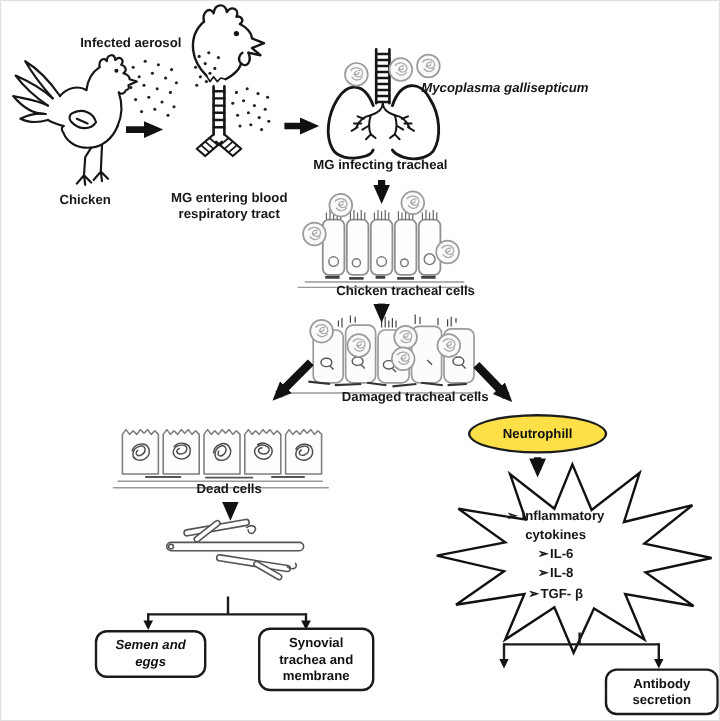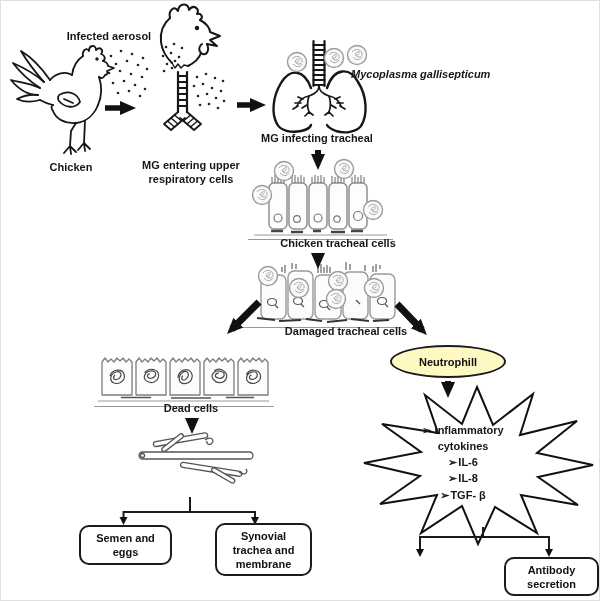--- a/index.html
+++ b/index.html
@@ -14,21 +14,21 @@
     text-align:center;color:#161616;white-space:normal;
   }
   .nowrap{white-space:nowrap;}
   .italic{font-style:italic;}
   .box{
     position:absolute;border:2px solid #1b1b1b;border-radius:10px;background:#fff;
     display:flex;align-items:center;justify-content:center;text-align:center;
     font-weight:bold;font-size:11px;line-height:14px;padding:2px 5px;box-sizing:border-box;
   }
   .ellipse{
-    position:absolute;border:2px solid #1c1c1c;border-radius:50%;background:#fef9c3;
+    position:absolute;border:2px solid #1c1c1c;border-radius:50%;background:#fde047;
     display:flex;align-items:center;justify-content:center;
     font-weight:bold;font-size:11px;
   }
   .sbtext{
     position:absolute;left:402px;top:421px;width:120px;text-align:center;
     font-weight:bold;font-size:11px;line-height:16px;color:#161616;
   }
   .sb-item{line-height:16.4px;}
   .sb-item .b{margin-right:1px;}
 </style>
@@ -281,21 +281,21 @@
     <path d="M 419,536 H 548"></path>
     <line x1="419" y1="535" x2="419" y2="550" marker-end="url(#mSm)"></line>
     <line x1="548" y1="535" x2="548" y2="550" marker-end="url(#mSm)"></line>
   </g>
 </svg>
 
 <div class="lbl nowrap" style="left:58px;top:29px;width:100px;">Infected aerosol</div>
 
 <div class="lbl" style="left:38px;top:160px;width:64px;">Chicken</div>
 
-<div class="lbl" style="left:138px;top:158px;width:104px;">MG entering upper respiratory cells</div>
+<div class="lbl" style="left:138px;top:158px;width:104px;">MG entering blood respiratory tract</div>
 
 <div class="lbl nowrap italic" style="left:350px;top:67px;text-align:left;">Mycoplasma gallisepticum</div>
 
 <div class="lbl nowrap" style="left:260px;top:131px;width:112px;">MG infecting tracheal</div>
 
 <div class="lbl nowrap" style="left:277px;top:236px;width:120px;">Chicken tracheal cells</div>
 
 <div class="lbl nowrap" style="left:281px;top:324px;width:128px;">Damaged tracheal cells</div>
 
 <div class="lbl nowrap" style="left:150px;top:401px;width:80px;">Dead cells</div>
@@ -314,20 +314,20 @@
     <span class="b">➢</span><span>IL-6</span>
   </div>
   <div class="sb-item">
     <span class="b">➢</span><span>IL-8</span>
   </div>
   <div class="sb-item">
     <span class="b">➢</span><span>TGF- β</span>
   </div>
 </div>
 
-<div class="box" style="left:78px;top:524px;width:93px;height:40px;">Semen and eggs</div>
+<div class="box" style="left:78px;top:524px;width:93px;height:40px;font-style:italic;">Semen and eggs</div>
 
 <div class="box" style="left:214px;top:522px;width:97px;height:53px;">Synovial trachea and membrane</div>
 
 
 <div class="box" style="left:503px;top:556px;width:95px;height:39px;">Antibody secretion</div>
 
 </div>
 
 </body></html>

